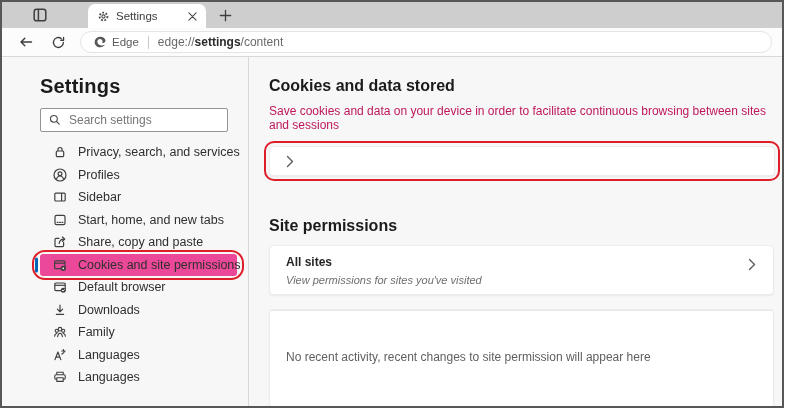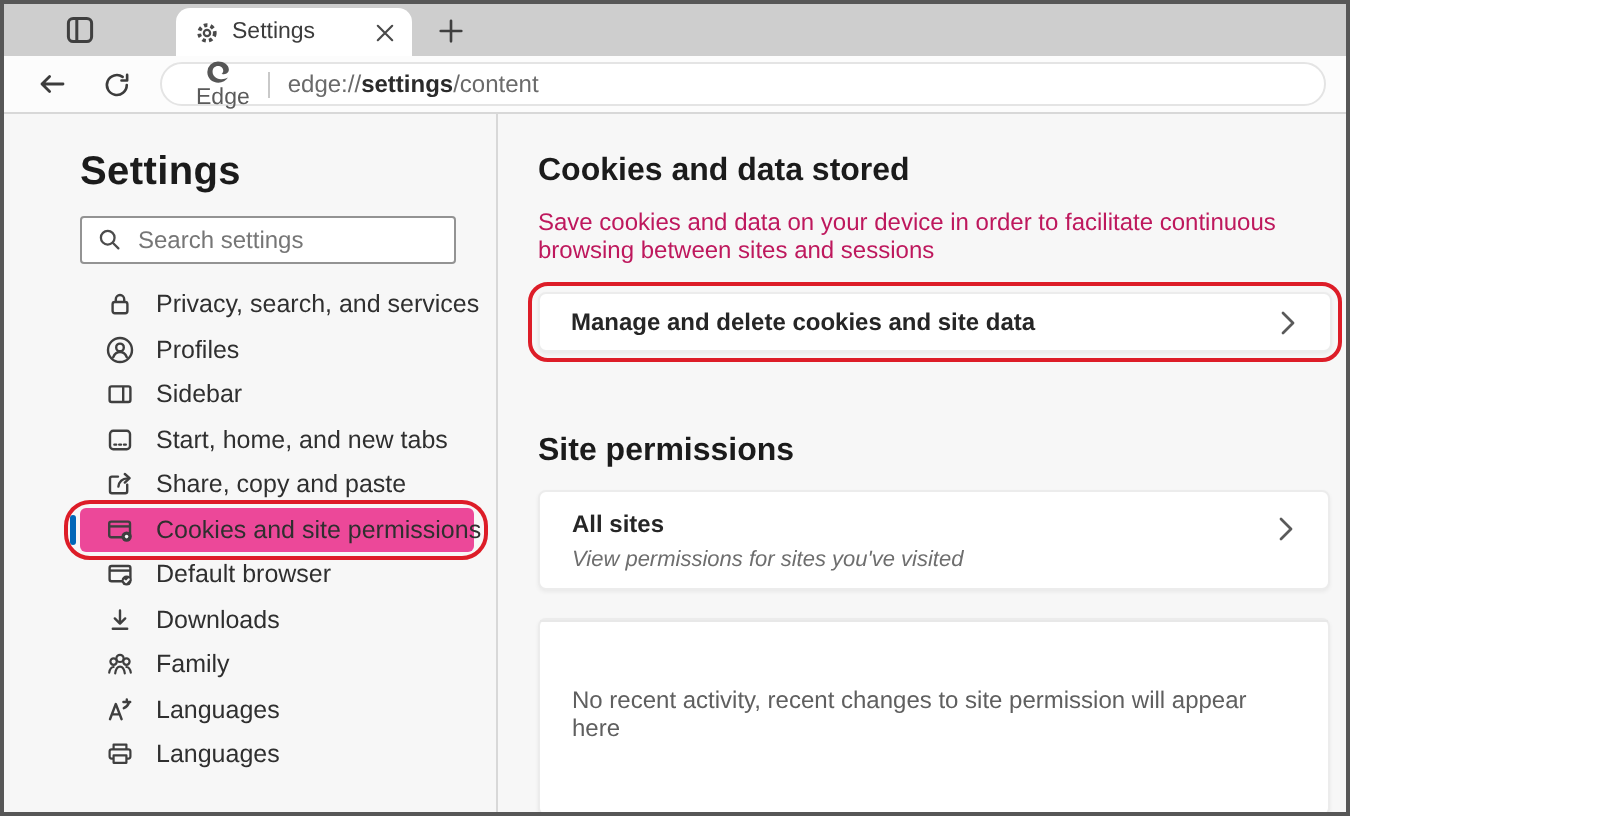--- a/index.html
+++ b/index.html
@@ -1,20 +1,20 @@
 <!DOCTYPE html>
 <html><head>
 <meta charset="utf-8">
 <style>
   * { box-sizing: border-box; margin: 0; padding: 0; }
   html,body { width:800px; height:408px; }
   body { font-family: "Liberation Sans", sans-serif; }
 
   .window {
-    width:675px; height:408px;
+    width:784px; height:408px;
     border:2px solid #575757;
     background:#f7f7f7;
     display:flex; flex-direction:column;
     overflow:hidden;
   }
 
   
   .tabbar {
     height:26px; flex:0 0 26px;
     background:#cecece;
@@ -52,21 +52,21 @@
     display:flex; align-items:center;
     padding:0 10px 0 12px;
   }
   .nav-btn { width:24px; height:24px; display:flex; align-items:center; justify-content:center; cursor:pointer; }
   .nav-btn + .nav-btn { margin-left:8px; }
   .url-pill {
     flex:1; height:22px; margin-left:10px;
     background:#fff; border:1px solid #e4e4e4; border-radius:11px;
     display:flex; align-items:center; padding:0 12px;
   }
-  .edge-badge { display:flex; align-items:center;flex-direction:column; }
+  .edge-badge { display:flex; align-items:center; }
   .edge-badge-label { font-size:11.5px; color:#5a5a5a; margin-left:5px; }
   .pill-divider { width:1px; height:13px; background:#c9c9c9; margin:0 9px; }
   .url-text { font-size:12px; color:#6a6a6a; white-space:nowrap; }
   .url-text .url-bold { color:#2b2b2b; font-weight:bold; }
 
   
   .content { flex:1; display:flex; background:#f7f7f7; min-height:0; }
 
   
   .sidebar {
@@ -334,21 +334,20 @@
       </ul>
     </div>
 
     <div class="main">
 
       <div class="section-title first">Cookies and data stored</div>
       <div class="section-desc">Save cookies and data on your device in order to facilitate continuous browsing between sites and sessions</div>
 
       <div class="annotation-ring-card">
         <div class="card card-row">
-          <span class="card-row-title">Manage and delete cookies and site data</span>
           <span class="chevron">
             <svg width="8" height="13" viewBox="0 0 8 13" fill="none" stroke="#5a5a5a" stroke-width="1.4" stroke-linecap="round" stroke-linejoin="round">
               <path d="m1.5 1.5 5 5-5 5"></path>
             </svg>
           </span>
         </div>
       </div>
 
       <div class="section-title second">Site permissions</div>
 

